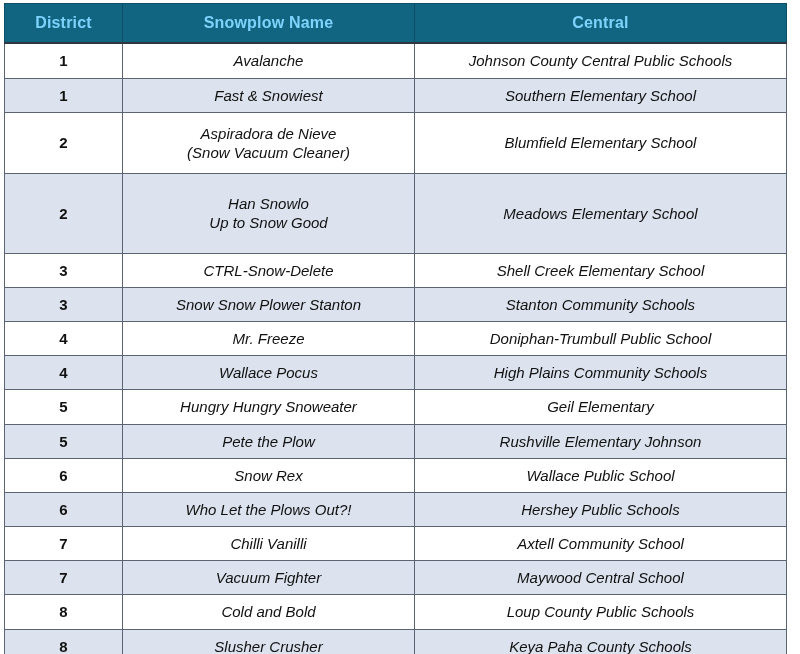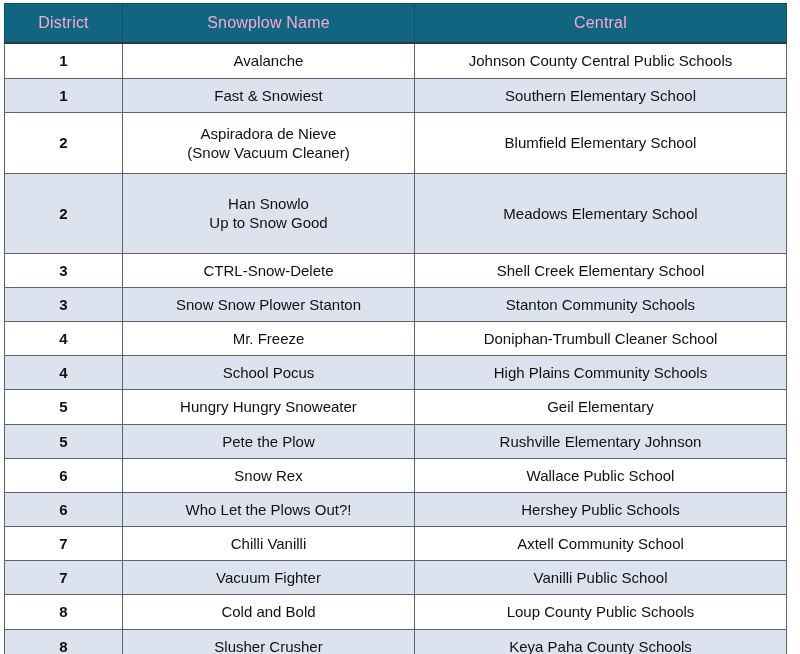--- a/index.html
+++ b/index.html
@@ -33,22 +33,22 @@
     vertical-align: middle;
     color: #111111;
     font-size: 15px;
     line-height: 1.28;
     padding: 7px 6px;
     box-sizing: border-box;
   }
 
   table.snowplow-table thead th {
     background: #116580;
-    color: #f9a8d4;
-    font-weight: normal;
+    color: #7dd3fc;
+    font-weight: bold;
     font-size: 16px;
     letter-spacing: 0.2px;
     padding: 9px 22px;
     border-color: #0d4f66;
     border-bottom: 2px solid #2c3742;
   }
 
   col.col-district { width: 118px; }
   col.col-name     { width: 292px; }
   col.col-school   { width: 372px; }
@@ -58,20 +58,21 @@
 
   td.cell-district {
     font-weight: bold;
     font-size: 15px;
   }
 
   td.cell-name .name-line,
   td.cell-school .school-line {
     display: block;
     white-space: pre-line;
+    font-style: italic;
   }
 
   
   tbody tr.row-tall td { padding-top: 11px; padding-bottom: 11px; }
   tbody tr.row-tall-xl td { padding-top: 20px; padding-bottom: 20px; }
 </style>
 </head>
 <body>
 
 <div class="table-wrap">
@@ -144,27 +145,27 @@
           <td class="cell-school">
             <span class="school-line">Stanton Community Schools</span>
           </td>
         </tr>
         <tr class="row-odd">
           <td class="cell-district">4</td>
           <td class="cell-name">
             <span class="name-line">Mr. Freeze</span>
           </td>
           <td class="cell-school">
-            <span class="school-line">Doniphan-Trumbull Cleaner School</span>
+            <span class="school-line">Doniphan-Trumbull Public School</span>
           </td>
         </tr>
         <tr class="row-even">
           <td class="cell-district">4</td>
           <td class="cell-name">
-            <span class="name-line">School Pocus</span>
+            <span class="name-line">Wallace Pocus</span>
           </td>
           <td class="cell-school">
             <span class="school-line">High Plains Community Schools</span>
           </td>
         </tr>
         <tr class="row-odd">
           <td class="cell-district">5</td>
           <td class="cell-name">
             <span class="name-line">Hungry Hungry Snoweater</span>
           </td>
@@ -207,21 +208,21 @@
           <td class="cell-school">
             <span class="school-line">Axtell Community School</span>
           </td>
         </tr>
         <tr class="row-even">
           <td class="cell-district">7</td>
           <td class="cell-name">
             <span class="name-line">Vacuum Fighter</span>
           </td>
           <td class="cell-school">
-            <span class="school-line">Vanilli Public School</span>
+            <span class="school-line">Maywood Central School</span>
           </td>
         </tr>
         <tr class="row-odd">
           <td class="cell-district">8</td>
           <td class="cell-name">
             <span class="name-line">Cold and Bold</span>
           </td>
           <td class="cell-school">
             <span class="school-line">Loup County Public Schools</span>
           </td>

